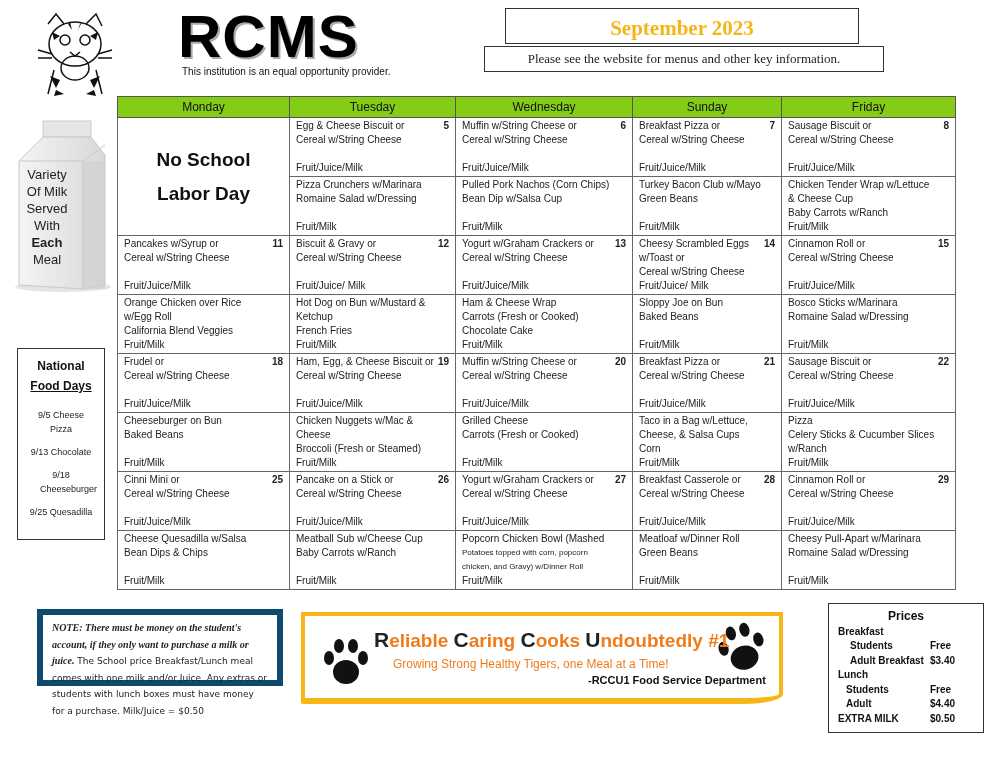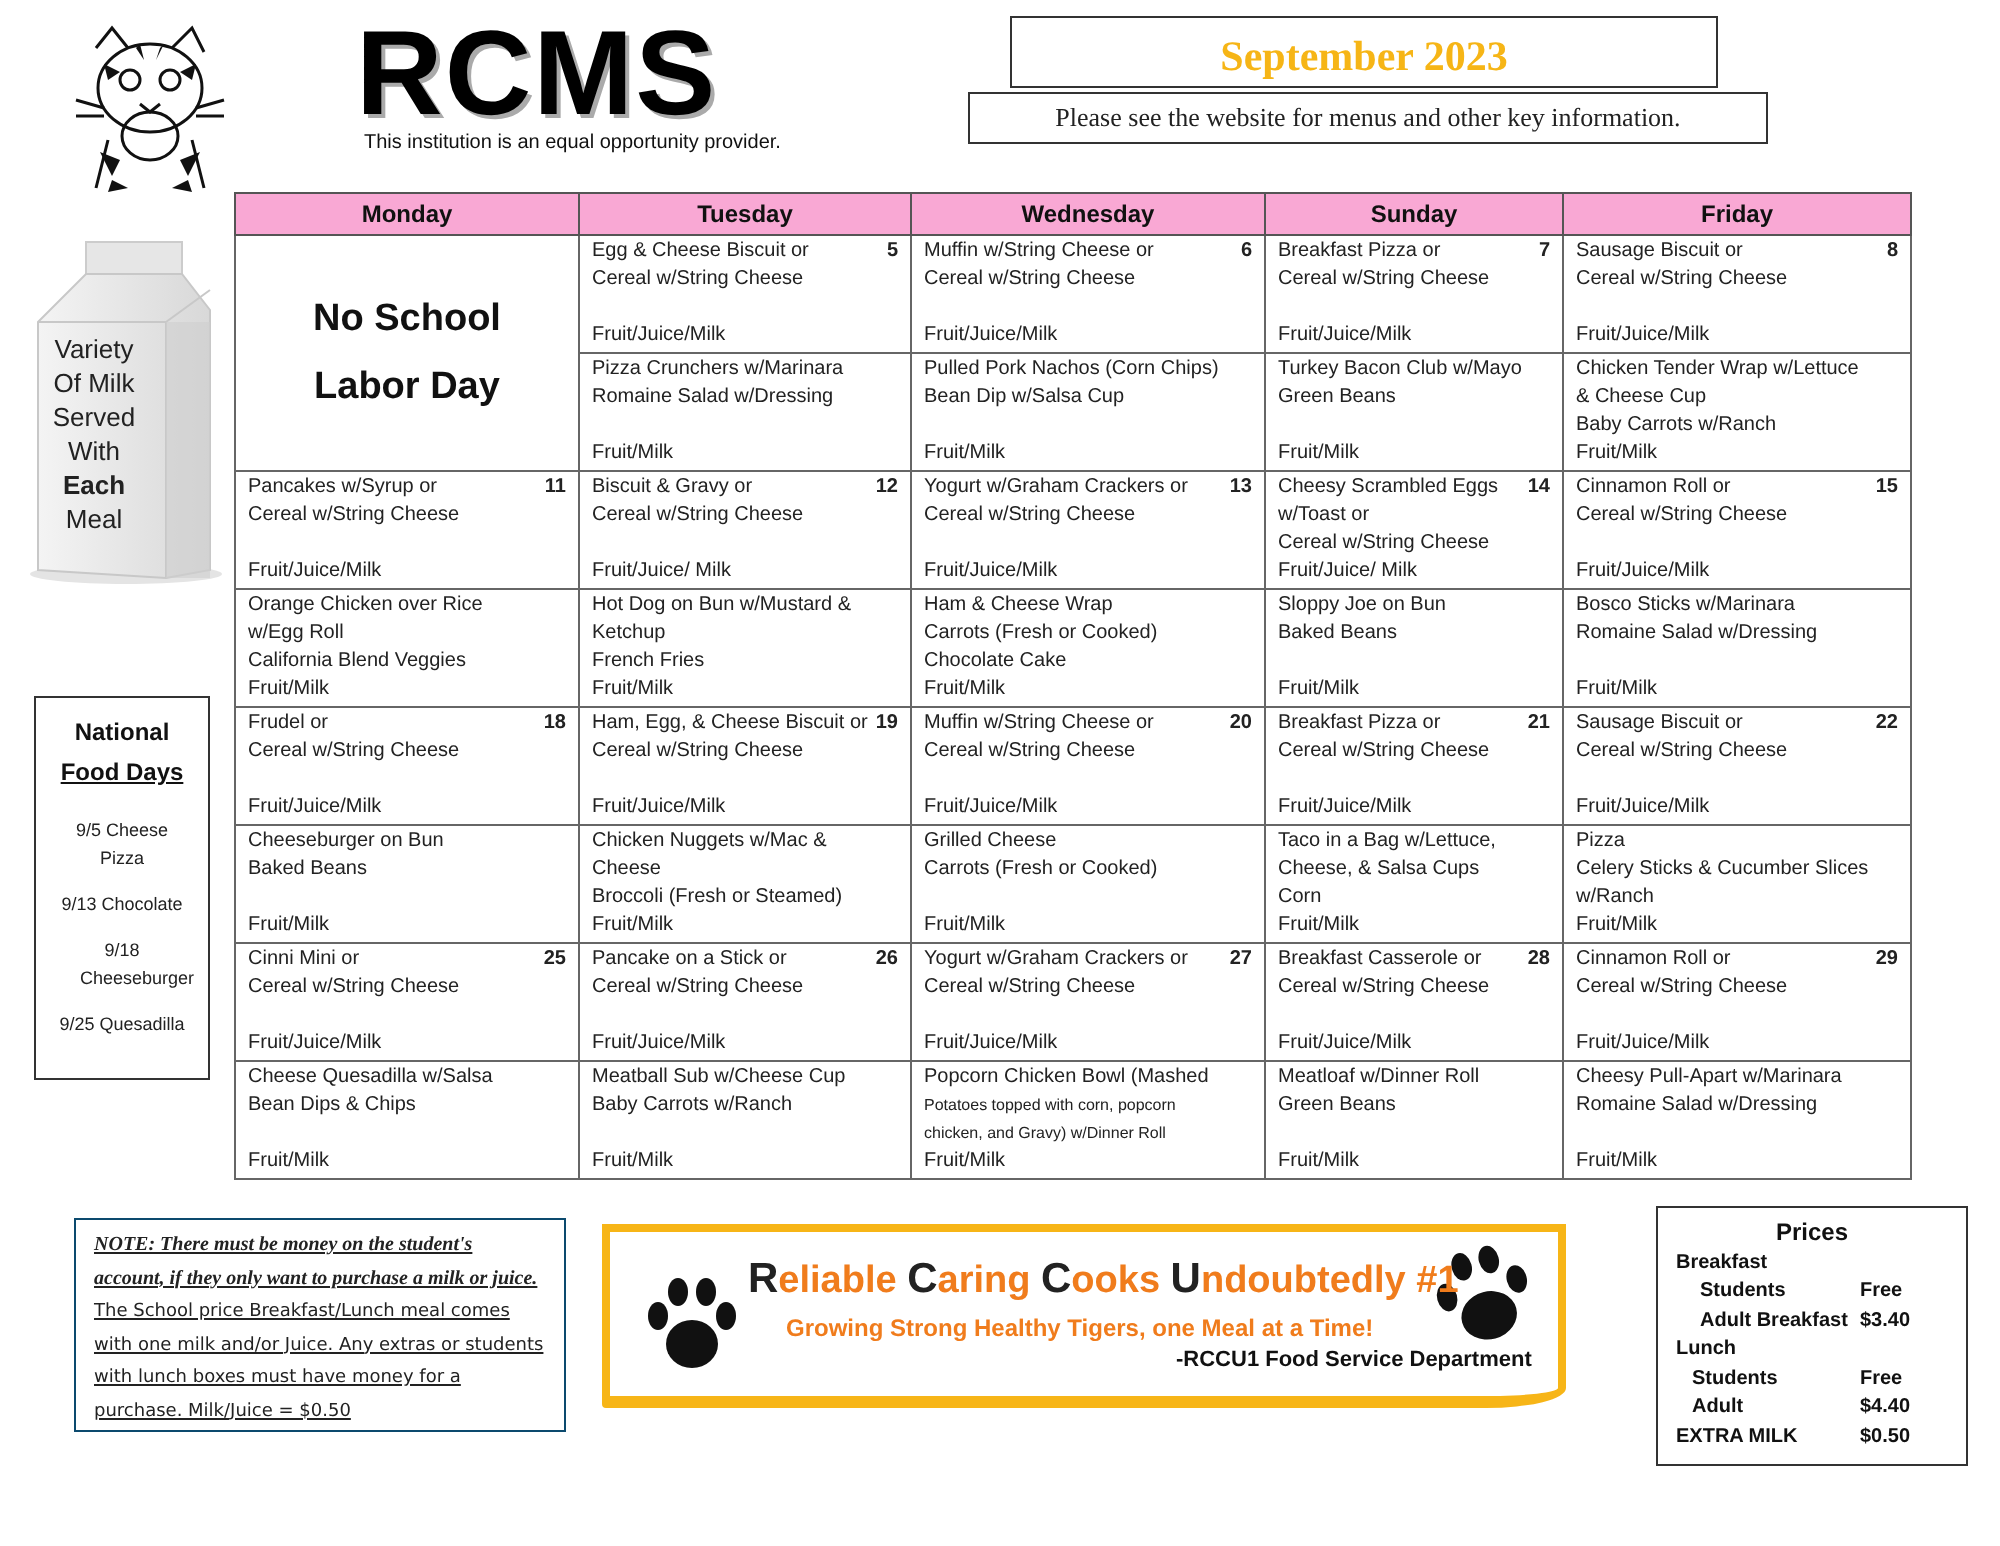--- a/index.html
+++ b/index.html
@@ -18,45 +18,45 @@
   .info-box { left: 484px; top: 46px; width: 400px; height: 26px; border: 1px solid #333;
               display: flex; align-items: center; justify-content: center;
               font-family: "Liberation Serif", serif; font-size: 13px; color: #222; }
 
   
   .milk { left: 13px; top: 115px; width: 98px; height: 178px; }
   .milk-text { left: 22px; top: 166px; width: 50px; text-align: center; font-size: 13px; line-height: 17px; color: #222; }
 
   
   table.cal { position: absolute; left: 117px; top: 96px; width: 838px; border-collapse: collapse; table-layout: fixed; }
-  table.cal th { background: #f9a8d4; border: 1px solid #555; font-size: 12px; font-weight: bold; height: 21px; color: #111; }
+  table.cal th { background: #84cc16; border: 1px solid #555; font-size: 12px; font-weight: normal; height: 21px; color: #111; }
   table.cal td { border: 1px solid #666; vertical-align: top; font-size: 10px; line-height: 14px; padding: 1px 6px; position: relative; color: #222; }
   .cell { position: relative; height: 100%; }
   .day-num { position: absolute; right: 0; top: 0; font-weight: bold; font-size: 10px; }
   .line { white-space: nowrap; display: block; min-height: 14px; }
   .line.small { font-size: 8px; }
   .noschool { font-size: 19px; font-weight: bold; text-align: center; line-height: 34px; padding-top: 24px; color: #111; }
 
   
   .nfd { left: 17px; top: 348px; width: 88px; height: 192px; border: 1px solid #333; text-align: center; padding-top: 7px; }
   .nfd-title { font-size: 12px; font-weight: bold; line-height: 20px; }
   .nfd-title u { text-decoration: underline; }
   .nfd-item { font-size: 9px; line-height: 14px; margin-top: 9px; color: #222; }
 
   
-  .note { left: 37px; top: 609px; width: 246px; height: 107px; border: 1px solid #0c4a6e; padding: 5px 9px;
-          font-family: "DejaVu Sans", sans-serif; font-size: 9px; line-height: 16.5px; color: #222; text-decoration: underline; }
+  .note { left: 37px; top: 609px; width: 246px; height: 77px; border: 6px solid #0c4a6e; padding: 5px 9px;
+          font-family: "DejaVu Sans", sans-serif; font-size: 9px; line-height: 16.5px; color: #222; }
   .note b { font-family: "Liberation Serif", serif; font-style: italic; font-size: 10px; }
 
   
   .banner { left: 301px; top: 612px; width: 482px; height: 92px; border: 4px solid #f7b517; border-bottom-width: 6px;
             border-radius: 0 0 40px 2px / 0 0 10px 2px; background: #fff; }
   .banner-title { left: 374px; top: 628px; font-size: 19px; font-weight: bold; color: #f07c1c; }
   .banner-title .cap { color: #222; font-size: 21px; }
-  .banner-sub { left: 393px; top: 657px; font-size: 12px; font-weight: bold; color: #f07c1c; }
+  .banner-sub { left: 393px; top: 657px; font-size: 12px; font-weight: normal; color: #f07c1c; }
   .banner-sig { left: 588px; top: 674px; font-size: 11px; font-weight: bold; color: #111; }
   .paw1 { left: 322px; top: 638px; width: 48px; height: 50px; }
   .paw2 { left: 716px; top: 622px; width: 52px; height: 52px; }
 
   
   .prices { left: 828px; top: 603px; width: 156px; height: 130px; border: 1px solid #333; padding: 5px 9px;
             font-size: 10px; font-weight: bold; line-height: 14.5px; }
   .prices-title { text-align: center; font-size: 12px; margin-bottom: 1px; }
   .pr { display: flex; }
   .pr .lbl { width: 92px; }

